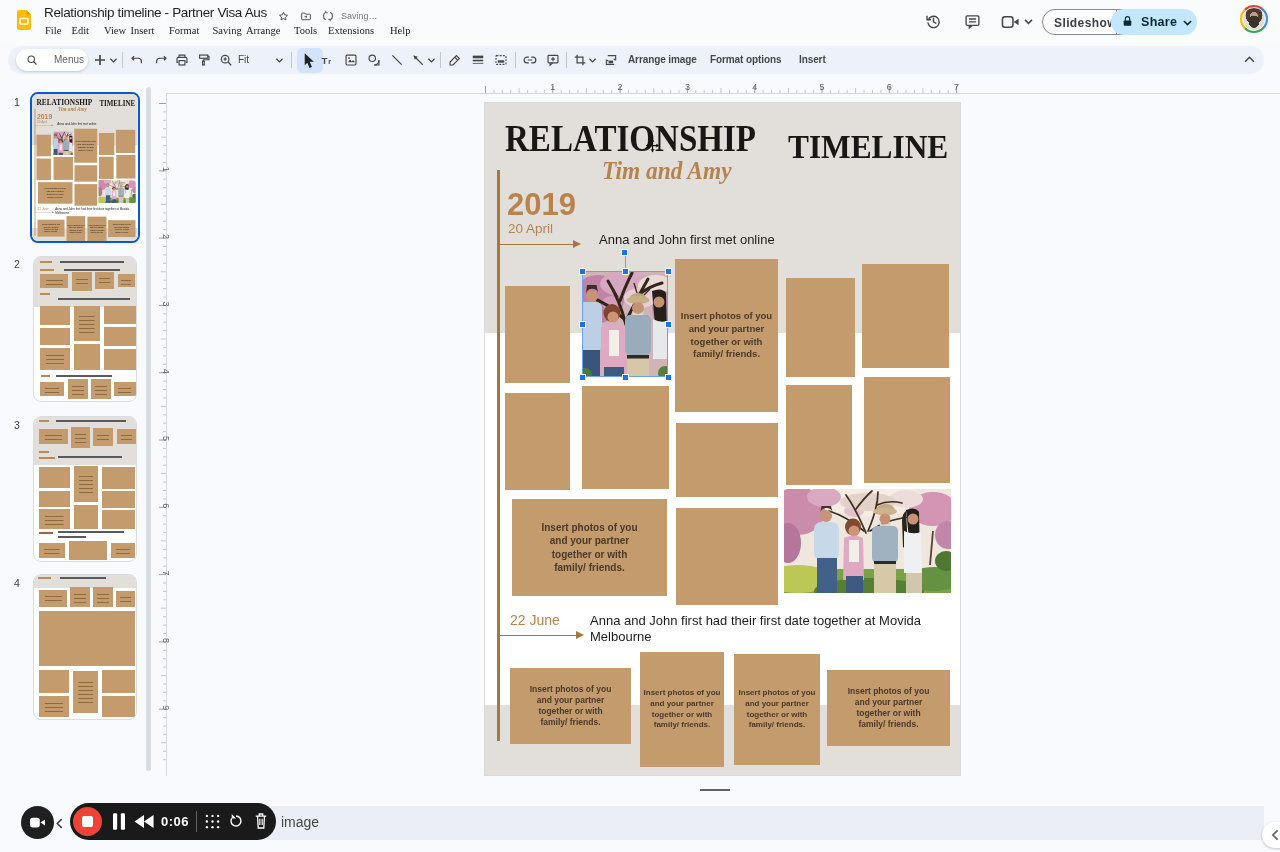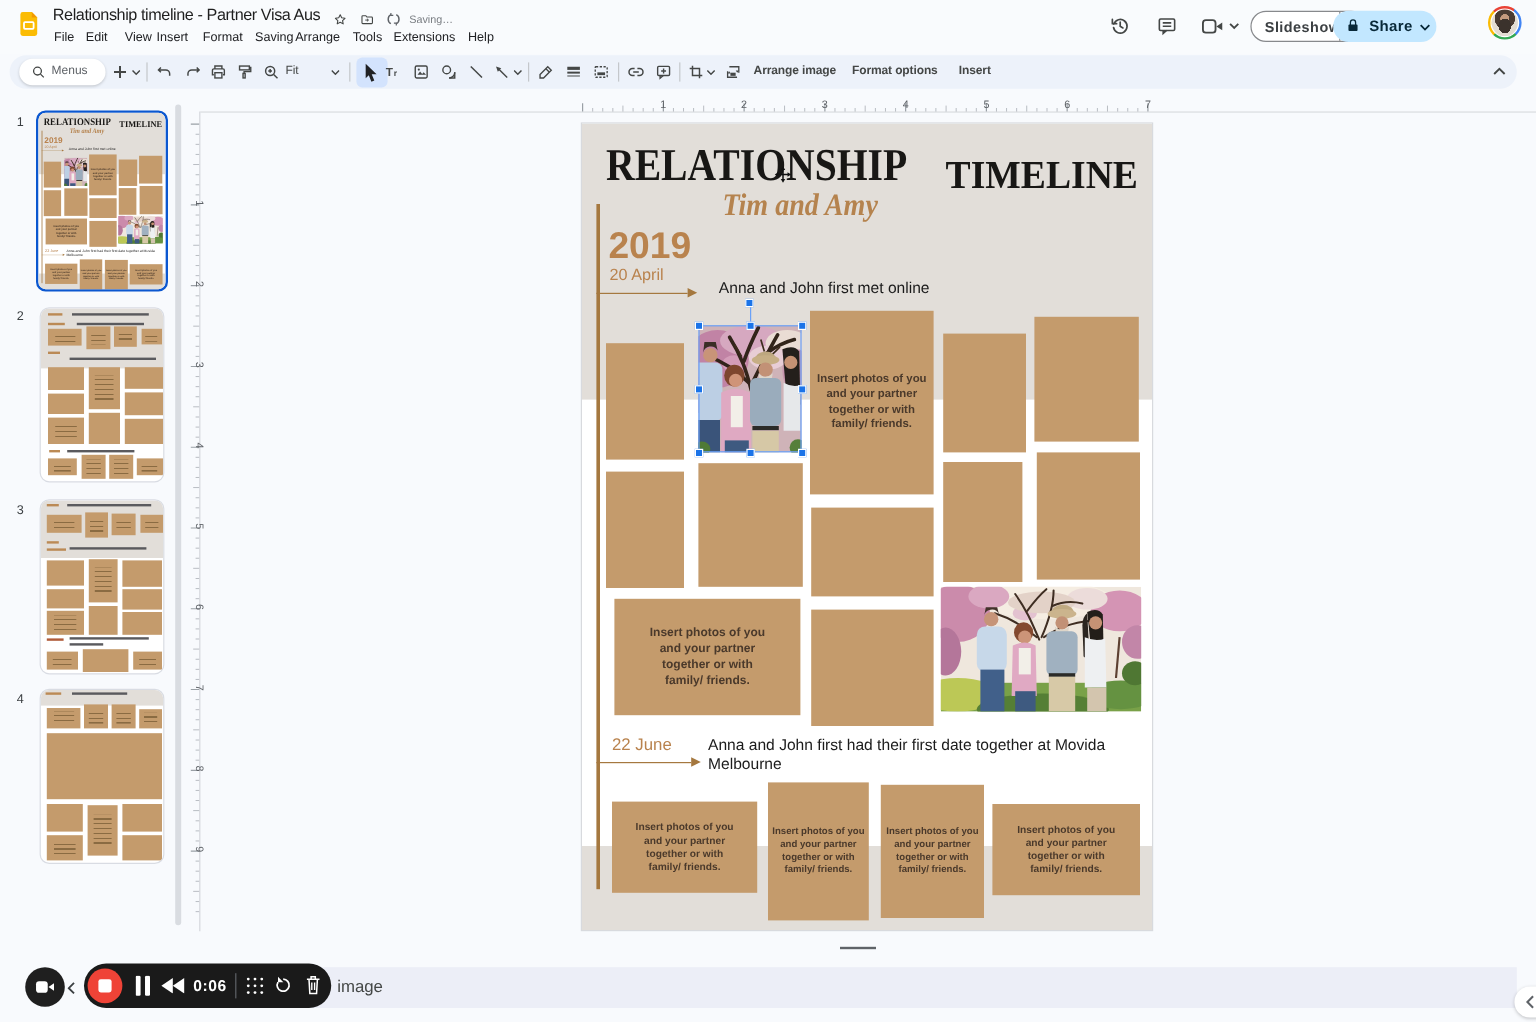--- a/index.html
+++ b/index.html
@@ -1,21 +1,21 @@
 <!DOCTYPE html>
 <html><head><meta charset="utf-8">
 <style>
 * { margin:0; padding:0; box-sizing:border-box; }
 html,body { width:1280px; height:852px; overflow:hidden; }
 body { font-family:"Liberation Sans", sans-serif; position:relative; background:#f8fafd; }
 .abs { position:absolute; }
 #topbar { position:absolute; left:0; top:0; width:1280px; height:45px; background:#f9fbfd; }
 #title { position:absolute; left:44px; top:5px; font-size:13.5px; letter-spacing:-0.35px; color:#1f1f1f; }
 #saving { position:absolute; left:341px; top:11px; font-size:9px; color:#7a7e83; }
-.mi { position:absolute; top:25px; font-size:10.5px; color:#202124; }
+.mi { position:absolute; top:25px; font-size:10.5px; color:#202124;font-family:Liberation Serif, serif; }
 #btn-slideshow { position:absolute; left:1042px; top:9px; width:97px; height:26px; border:1px solid #87898c; border-radius:13px; background:#fff; }
 #btn-share { position:absolute; left:1111px; top:9px; width:86px; height:26px; border-radius:13px; background:#c2e7ff; }
 #avatar-ring { position:absolute; left:1240px; top:5px; width:28px; height:28px; border-radius:50%; background:conic-gradient(#e94235 0 10%, #4285f4 10% 38%, #34a853 38% 62%, #fabb05 62% 88%, #e94235 88%); }
 #avatar { position:absolute; left:1242px; top:7px; width:24px; height:24px; border-radius:50%; border:1.5px solid #fff; background:radial-gradient(ellipse 40% 46% at 50% 62%, #3b322c 0 60%, transparent 61%), radial-gradient(circle at 50% 34%, #c49a7e 0 20%, #4a3b33 21% 46%, #e3dcd2 47%); }
 #toolbar { position:absolute; left:8px; top:46px; width:1256px; height:28px; background:#edf2fa; border-radius:14px; }
 #menus-pill { position:absolute; left:16px; top:49px; width:72px; height:22px; background:#fff; border-radius:11px; box-shadow:0 1px 2.5px rgba(0,0,0,.18); }
 .ttxt { position:absolute; top:54px; font-size:10px; font-weight:bold; color:#444746; letter-spacing:-0.1px; }
 .tdiv { position:absolute; top:52px; width:1px; height:16px; background:#c4c7cb; }
 #cursor-sel { position:absolute; left:297px; top:48px; width:26px; height:25px; background:#d3e3fd; border-radius:5px; }
 .tnum { position:absolute; font-size:10.5px; color:#3c4043; }
@@ -121,21 +121,21 @@
   <div id="avatar-ring"></div>
   <div id="avatar"></div>
 </div>
 
 <div id="toolbar"></div>
 <div id="menus-pill">
   <svg class="abs" style="left:10px;top:5px" width="12" height="12" viewBox="0 0 24 24" fill="none" stroke="#444746" stroke-width="2.2">
       <circle cx="10.5" cy="10.5" r="6.5"></circle>
       <path d="M15.5 15.5 L21 21"></path>
     </svg>
-  <div class="abs" style="left:27px;top:5px;font-size:10px;color:#5f6368">Menus</div>
+  <div class="abs" style="left:38px;top:5px;font-size:10px;color:#5f6368">Menus</div>
 </div>
 <svg class="abs" style="left:94px;top:54px" width="12" height="12" viewBox="0 0 12 12">
     <path d="M6 1 v10 M1 6 h10" stroke="#444746" stroke-width="1.7"></path>
   </svg>
 <svg class="abs" style="left:110px;top:58px" width="7" height="5" viewBox="0 0 8 5">
     <path d="M0.5 0.5 l3.5 3.5 3.5-3.5" fill="none" stroke="#444746" stroke-width="1.4"></path>
   </svg>
 <div class="tdiv" style="left:122px"></div>
 <svg class="abs" style="left:130px;top:53px" width="14" height="14" viewBox="0 0 24 24" fill="none" stroke="#444746" stroke-width="2.1">
     <path d="M7 5.5 L3.5 9 7 12.5 M3.5 9 h10.5 a5.5 5.5 0 0 1 5.5 5.5 v3"></path>

